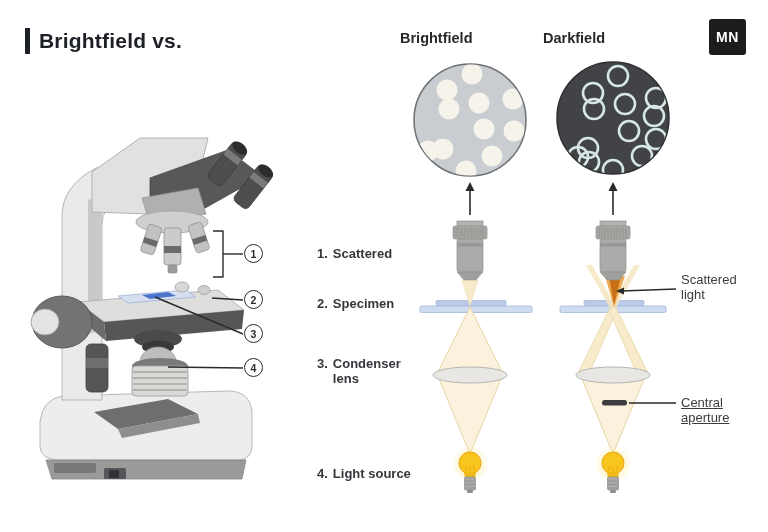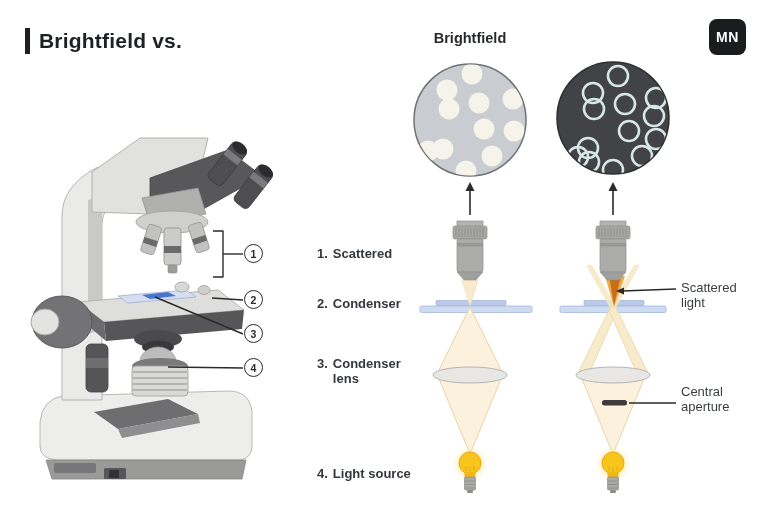--- a/index.html
+++ b/index.html
@@ -9,43 +9,43 @@
     position:relative; width:768px; height:532px; background:#ffffff;
     overflow:hidden;
   }
   #artwork { position:absolute; left:0; top:0; }
 
   .title-block { position:absolute; left:25px; top:28px; display:flex; }
   .title-bar { width:5px; background:#1d2026; margin-right:9px; }
   .title-text { font-size:21px; line-height:26px; font-weight:700; color:#1d2026; letter-spacing:.2px; }
 
   .logo { position:absolute; left:709px; top:19px; width:37px; height:36px;
-    background:#1a1c1e; border-radius:8px; color:#ffffff; font-weight:700;
+    background:#1a1c1e; border-radius:3px; color:#ffffff; font-weight:700;
     font-size:14px; display:flex; align-items:center; justify-content:center; letter-spacing:.5px; }
 
-  .col-header { position:absolute; top:30px; width:140px; text-align:center;
+  .col-header { position:absolute; top:30px; width:140px; text-align:left;
     font-size:14.5px; font-weight:700; color:#26282b; }
   #bf-header { left:400px; }
   #df-header { left:543px; }
 
   .step { position:absolute; display:flex; gap:5px; font-size:13px; font-weight:700;
     color:#34373b; line-height:15px; }
   .step .num { flex:0 0 auto; }
   #step-1 { left:317px; top:246px; }
   #step-2 { left:317px; top:296px; }
   #step-3 { left:317px; top:356px; }
   #step-3 .name { width:78px; }
   #step-4 { left:317px; top:466px; }
   .step .name { white-space:nowrap; }
   #step-3 .name { white-space:normal; }
 
   .annotation { position:absolute; font-size:13px; font-weight:500; color:#3a3d40;
     line-height:15px; width:72px; }
-  #ann-scattered { left:681px; top:280px; }
-  #ann-central  { left:681px; top:384px; }
+  #ann-scattered { left:681px; top:272px; }
+  #ann-central  { left:681px; top:395px;text-decoration:underline; }
 
   .callout { position:absolute; width:19px; height:19px; border:1.6px solid #2b2b2b;
     border-radius:50%; background:#ffffff; color:#2b2b2b; font-size:10.5px; font-weight:700;
     display:flex; align-items:center; justify-content:center; }
   #callout-1 { left:244px; top:244px; }
   #callout-2 { left:244px; top:290px; }
   #callout-3 { left:244px; top:324px; }
   #callout-4 { left:244px; top:358px; }
 </style>
 </head>
@@ -270,28 +270,29 @@
   <div class="title-block">
     <div class="title-bar"></div>
     <div class="title-text">
       <div>Brightfield vs.</div>
     </div>
   </div>
 
   <div class="logo">MN</div>
 
   <div id="bf-header" class="col-header">Brightfield</div>
+  <div id="df-header" class="col-header">Darkfield</div>
 
   <div id="step-1" class="step">
     <span class="num">1.</span>
     <span class="name">Scattered</span>
   </div>
   <div id="step-2" class="step">
     <span class="num">2.</span>
-    <span class="name">Condenser</span>
+    <span class="name">Specimen</span>
   </div>
   <div id="step-3" class="step">
     <span class="num">3.</span>
     <span class="name">Condenser lens</span>
   </div>
   <div id="step-4" class="step">
     <span class="num">4.</span>
     <span class="name">Light source</span>
   </div>
 

